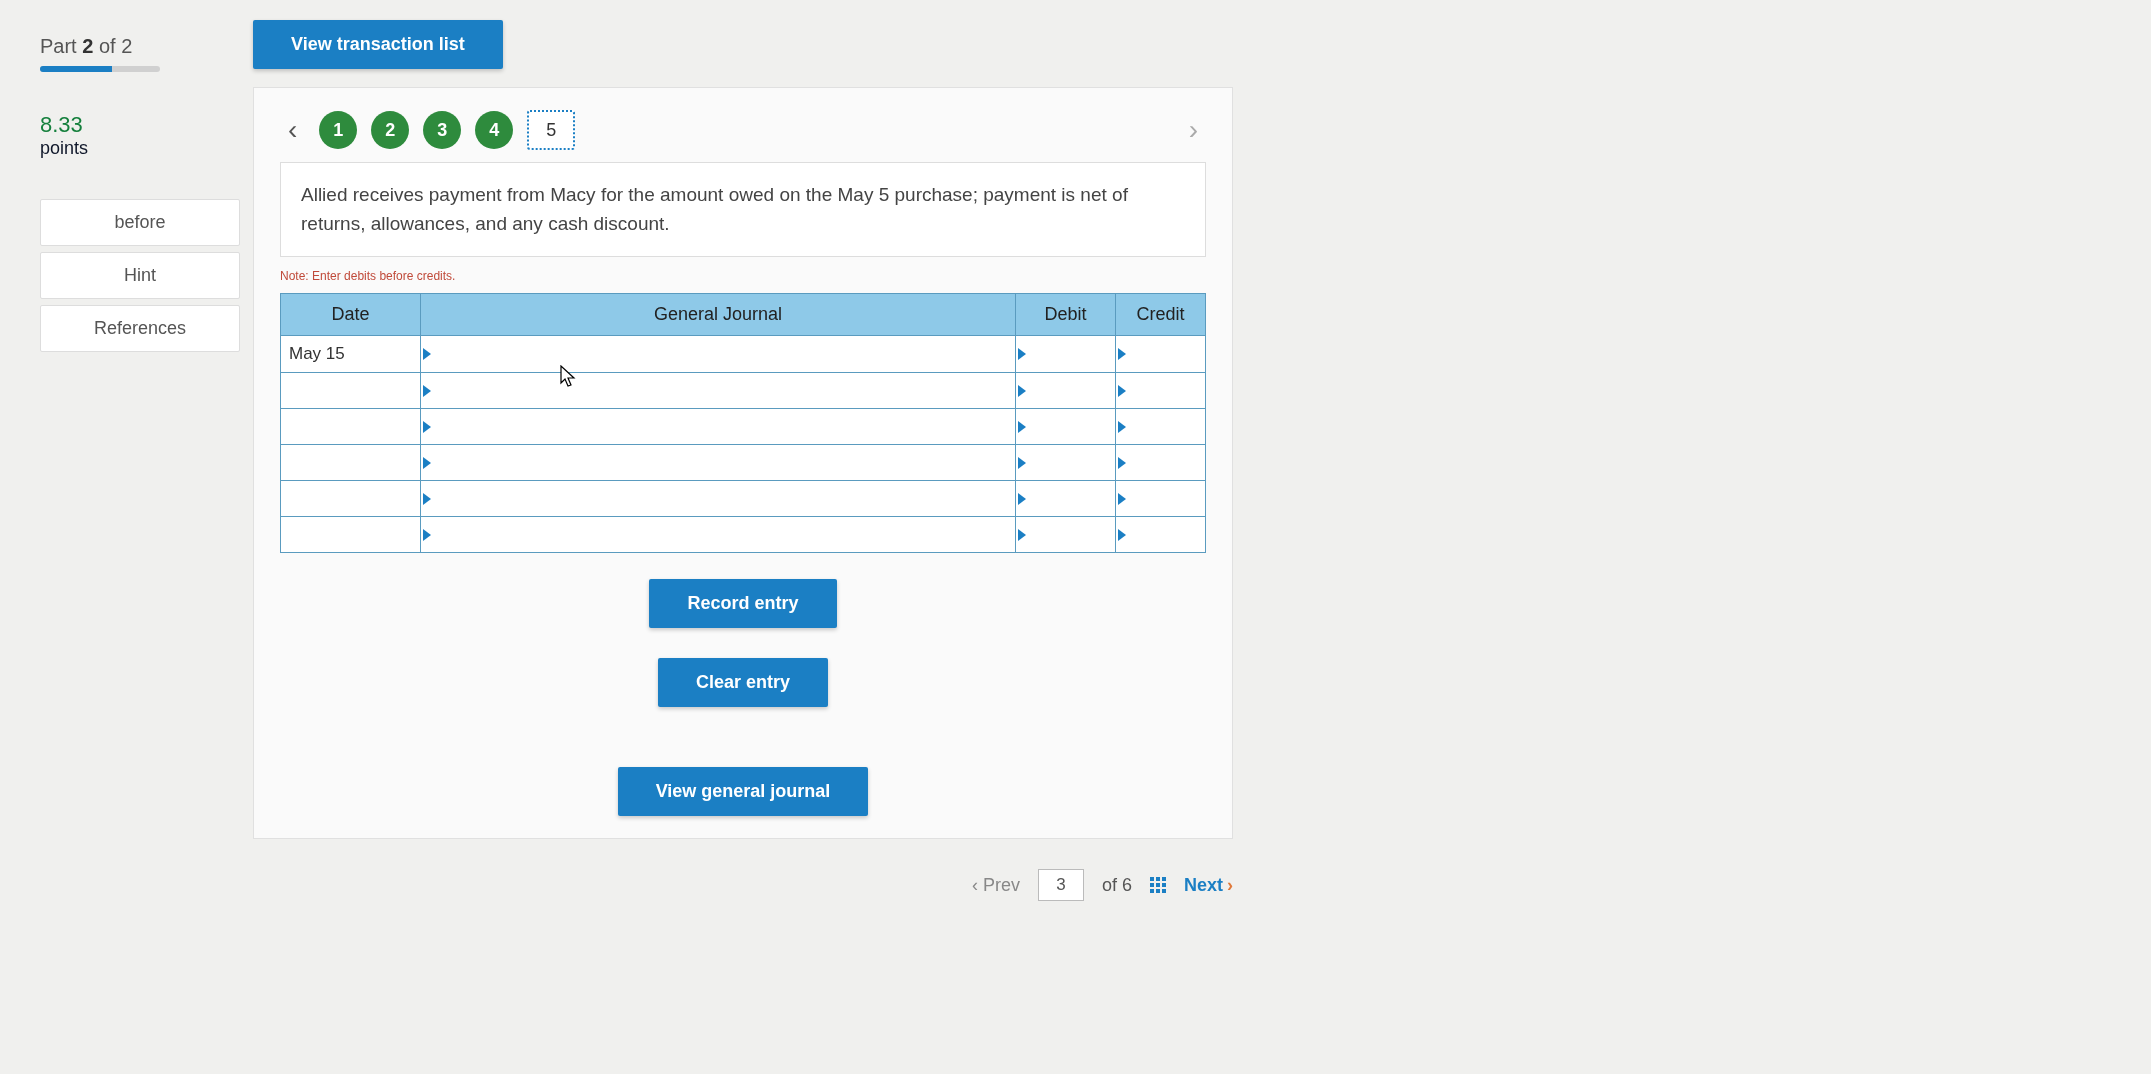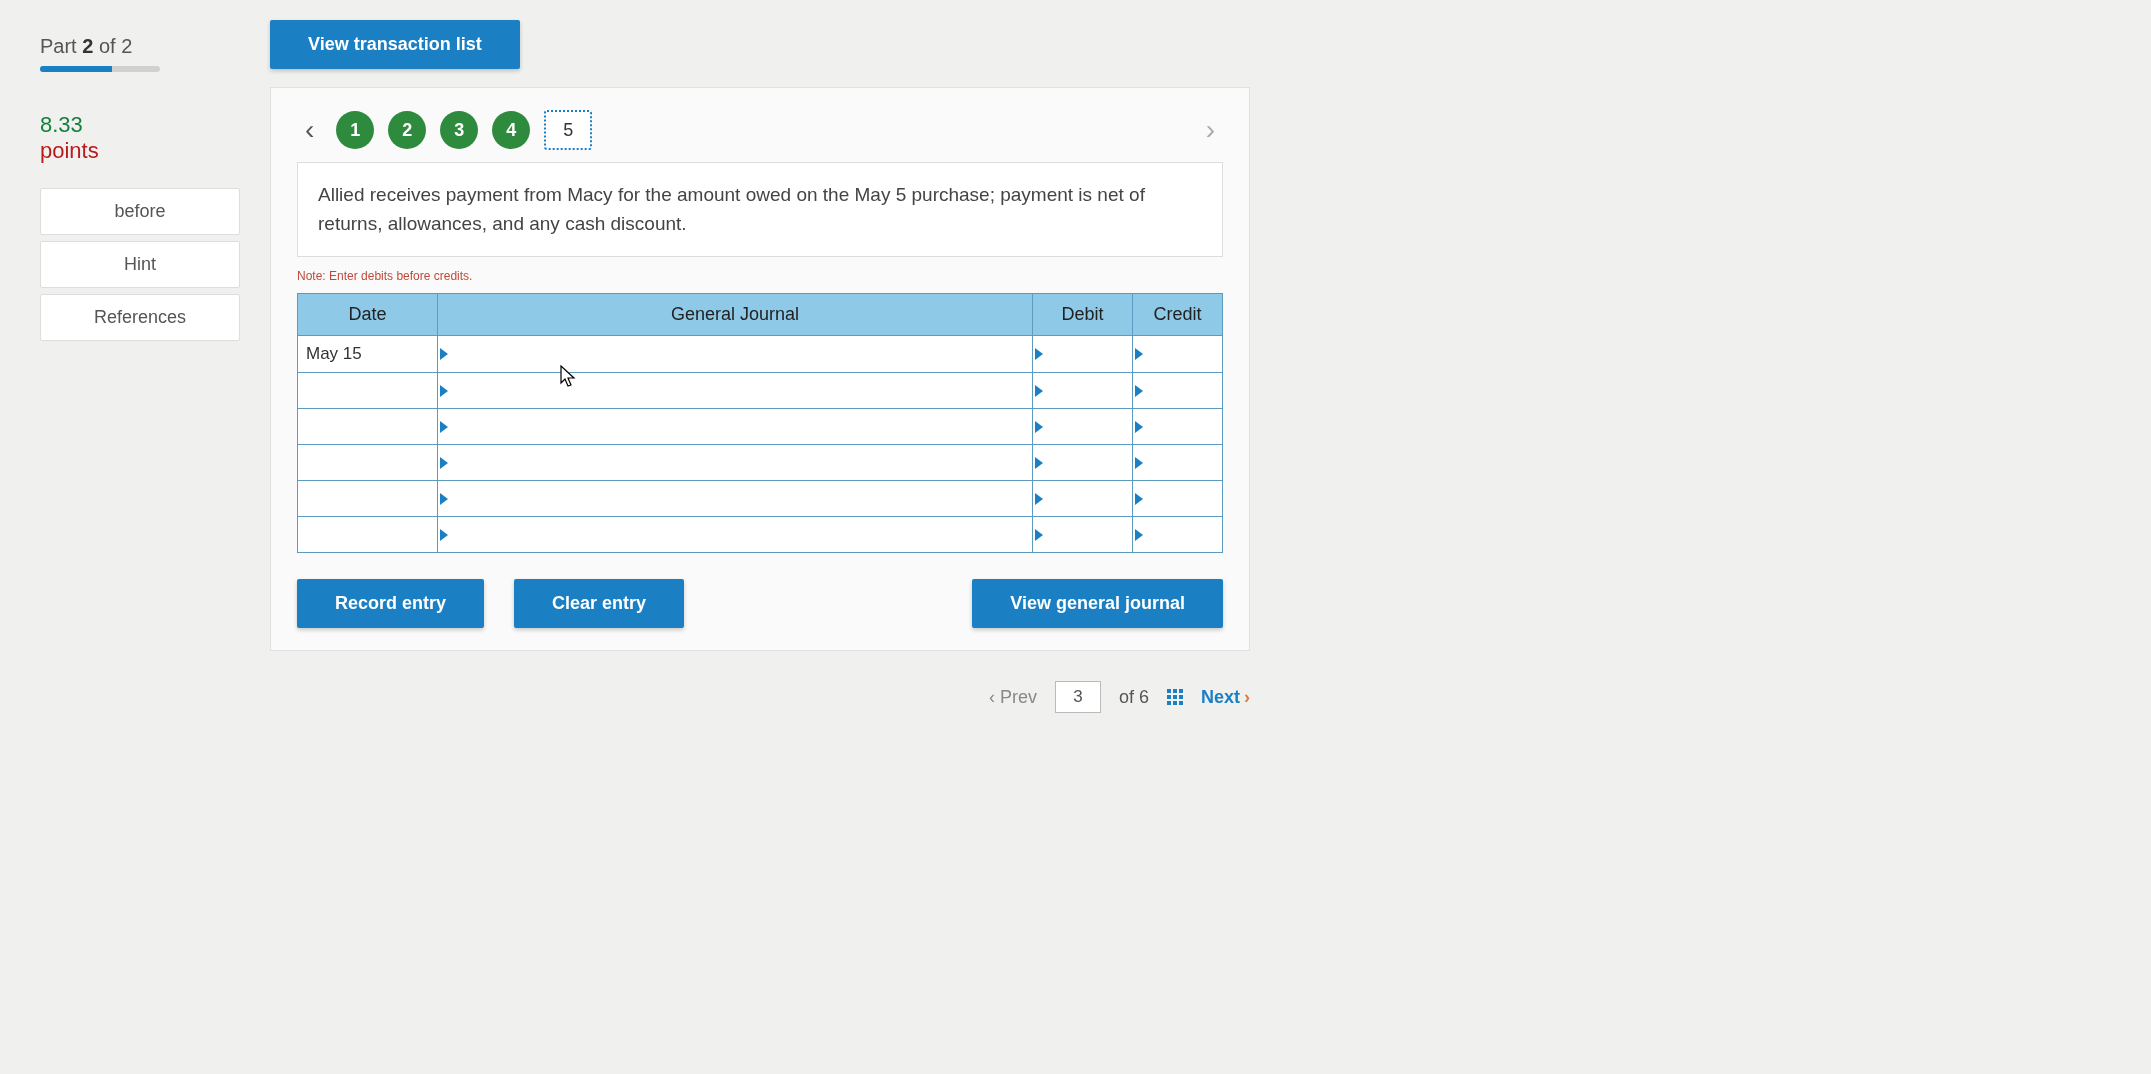--- a/index.html
+++ b/index.html
@@ -5,36 +5,36 @@
   * { box-sizing: border-box; }
   body {
     margin: 0;
     font-family: Arial, Helvetica, sans-serif;
     background: #f0f0ee;
     color: #333;
     padding: 20px 40px;
   }
   .page {
     display: flex;
-    gap: 30px;
+    gap: 13px;
     align-items: flex-start;
   }
   .left-col {
     width: 200px;
     flex-shrink: 0;
     padding-top: 15px;
   }
   .part-label { font-size: 20px; color: #555; margin-bottom: 8px; }
   .part-label .strong { font-weight: bold; color: #333; }
   .progress-bar {
     width: 120px; height: 6px; background: #d0d0d0; border-radius: 3px; overflow: hidden; margin-bottom: 40px;
   }
   .progress-fill { height: 100%; background: #1b7fc4; width: 60%; }
   .points-value { font-size: 22px; color: #15803d; }
-  .points-label { font-size: 22px; color: #b91c1c; margin-bottom: 24px; }
+  .points-label { font-size: 18px; color: #0f172a; margin-bottom: 40px; }
   .side-btn {
     background: #fff; border: 1px solid #ddd; padding: 12px 10px; text-align: center;
     font-size: 18px; color: #555; margin-bottom: 6px; cursor: pointer; border-radius: 2px;
   }
   .main-col { flex: 1; max-width: 980px; }
   .btn-blue {
     background: #1b7fc4; color: #fff; border: none; padding: 14px 38px;
     font-size: 18px; font-weight: bold; cursor: pointer; border-radius: 2px;
     box-shadow: 0 2px 4px rgba(0,0,0,0.2);
   }
@@ -74,21 +74,21 @@
   }
   .col-date { width: 140px; }
   .col-gj { }
   .col-debit { width: 100px; }
   .col-credit { width: 90px; text-align: center; }
   .dd-caret {
     position: absolute; left: 2px; top: 50%; transform: translateY(-50%);
     width: 0; height: 0; border-top: 6px solid transparent; border-bottom: 6px solid transparent;
     border-left: 8px solid #1b7fc4;
   }
-  .action-row { display: flex; gap: 30px; margin-top: 26px; align-items: center; }
+  .action-row { display: flex; gap: 30px; margin-top: 26px; align-items: center; flex-direction: column; }
   .action-row .spacer { flex: 1; }
   .footer-nav {
     display: flex; align-items: center; justify-content: flex-end; gap: 18px;
     margin-top: 30px; font-size: 18px; color: #555;
   }
   .footer-nav .page-box {
     border: 1px solid #bbb; background: #fff; width: 46px; height: 32px; display: flex;
     align-items: center; justify-content: center; font-size: 17px;
   }
   .footer-nav .next { color: #1b7fc4; font-weight: bold; cursor: pointer; }

